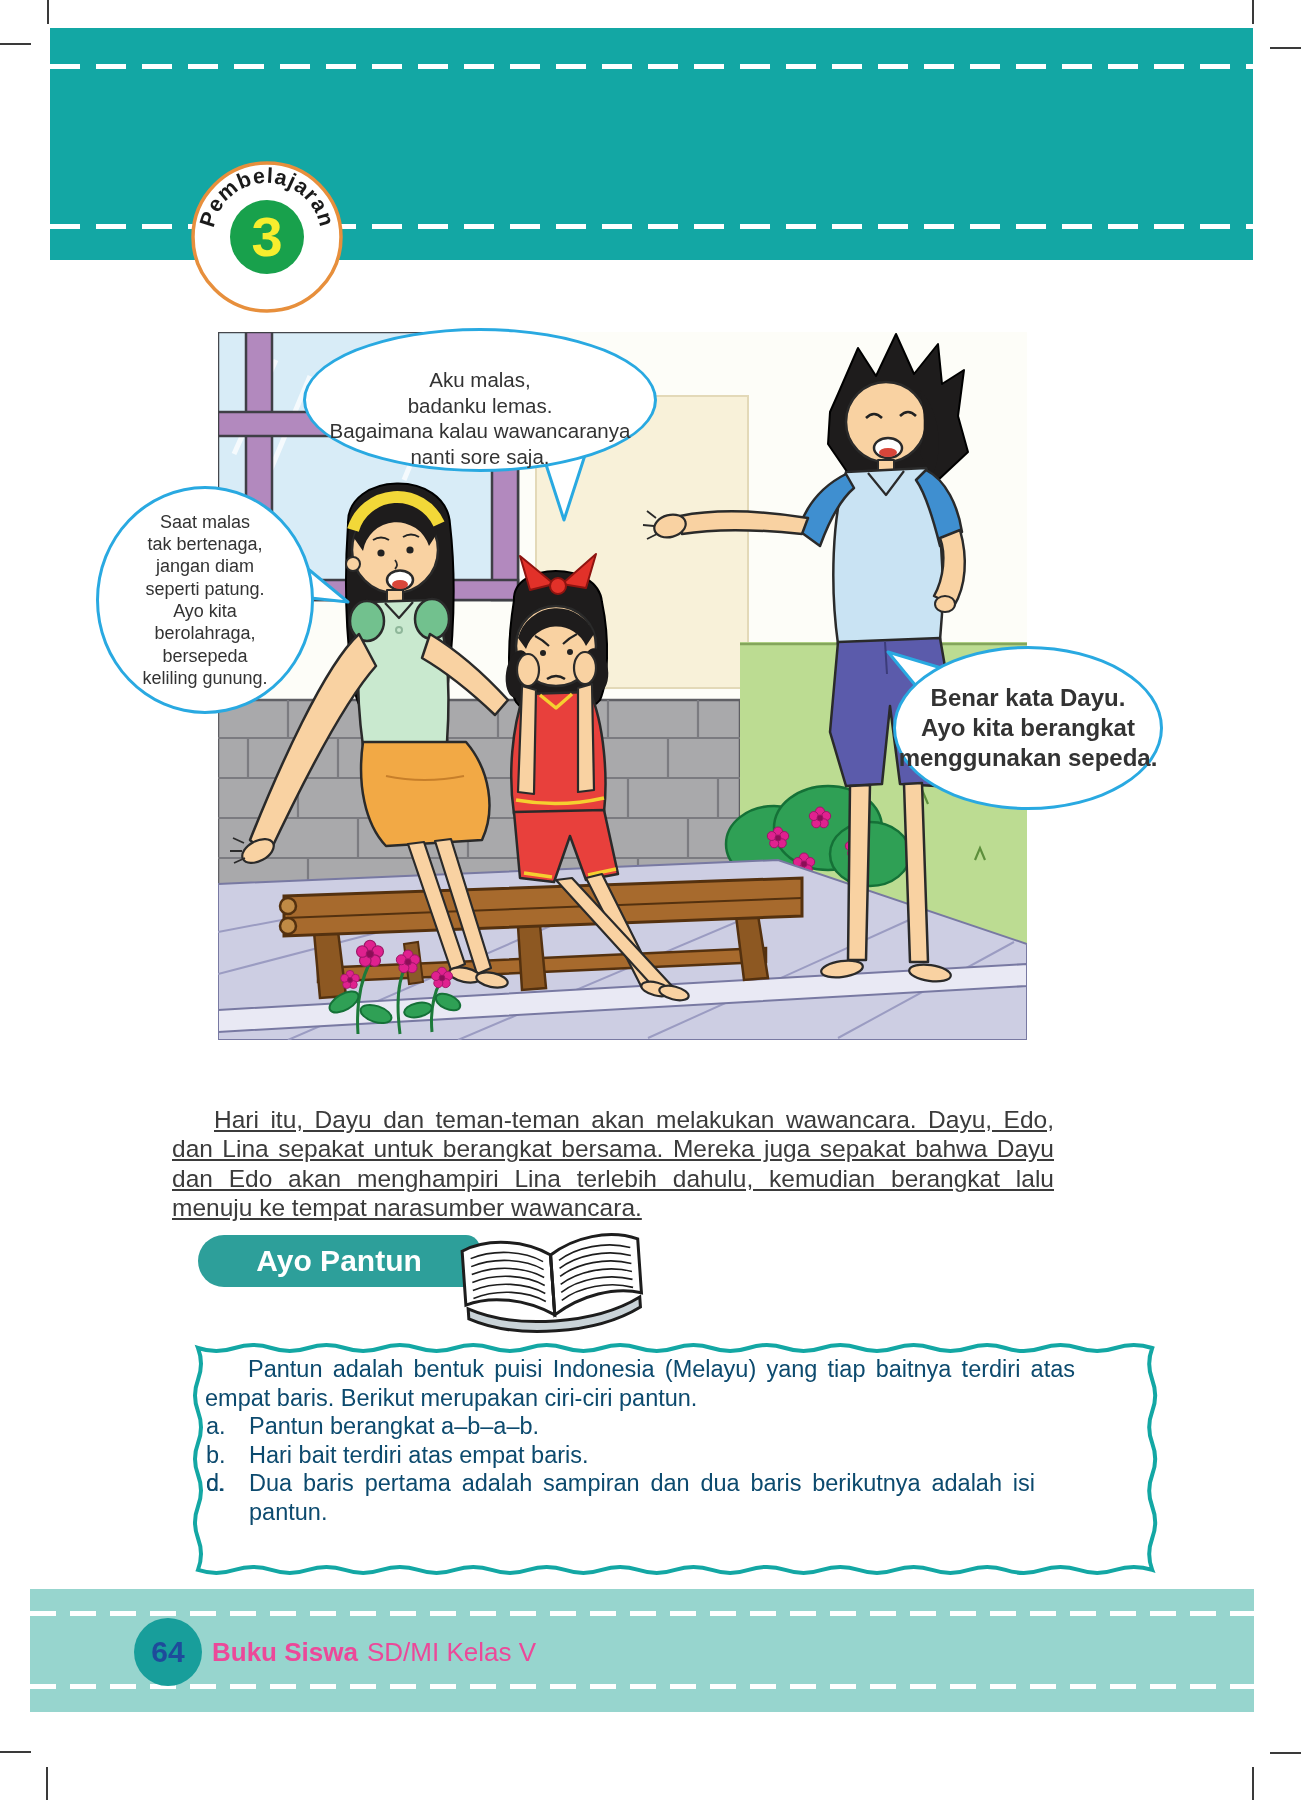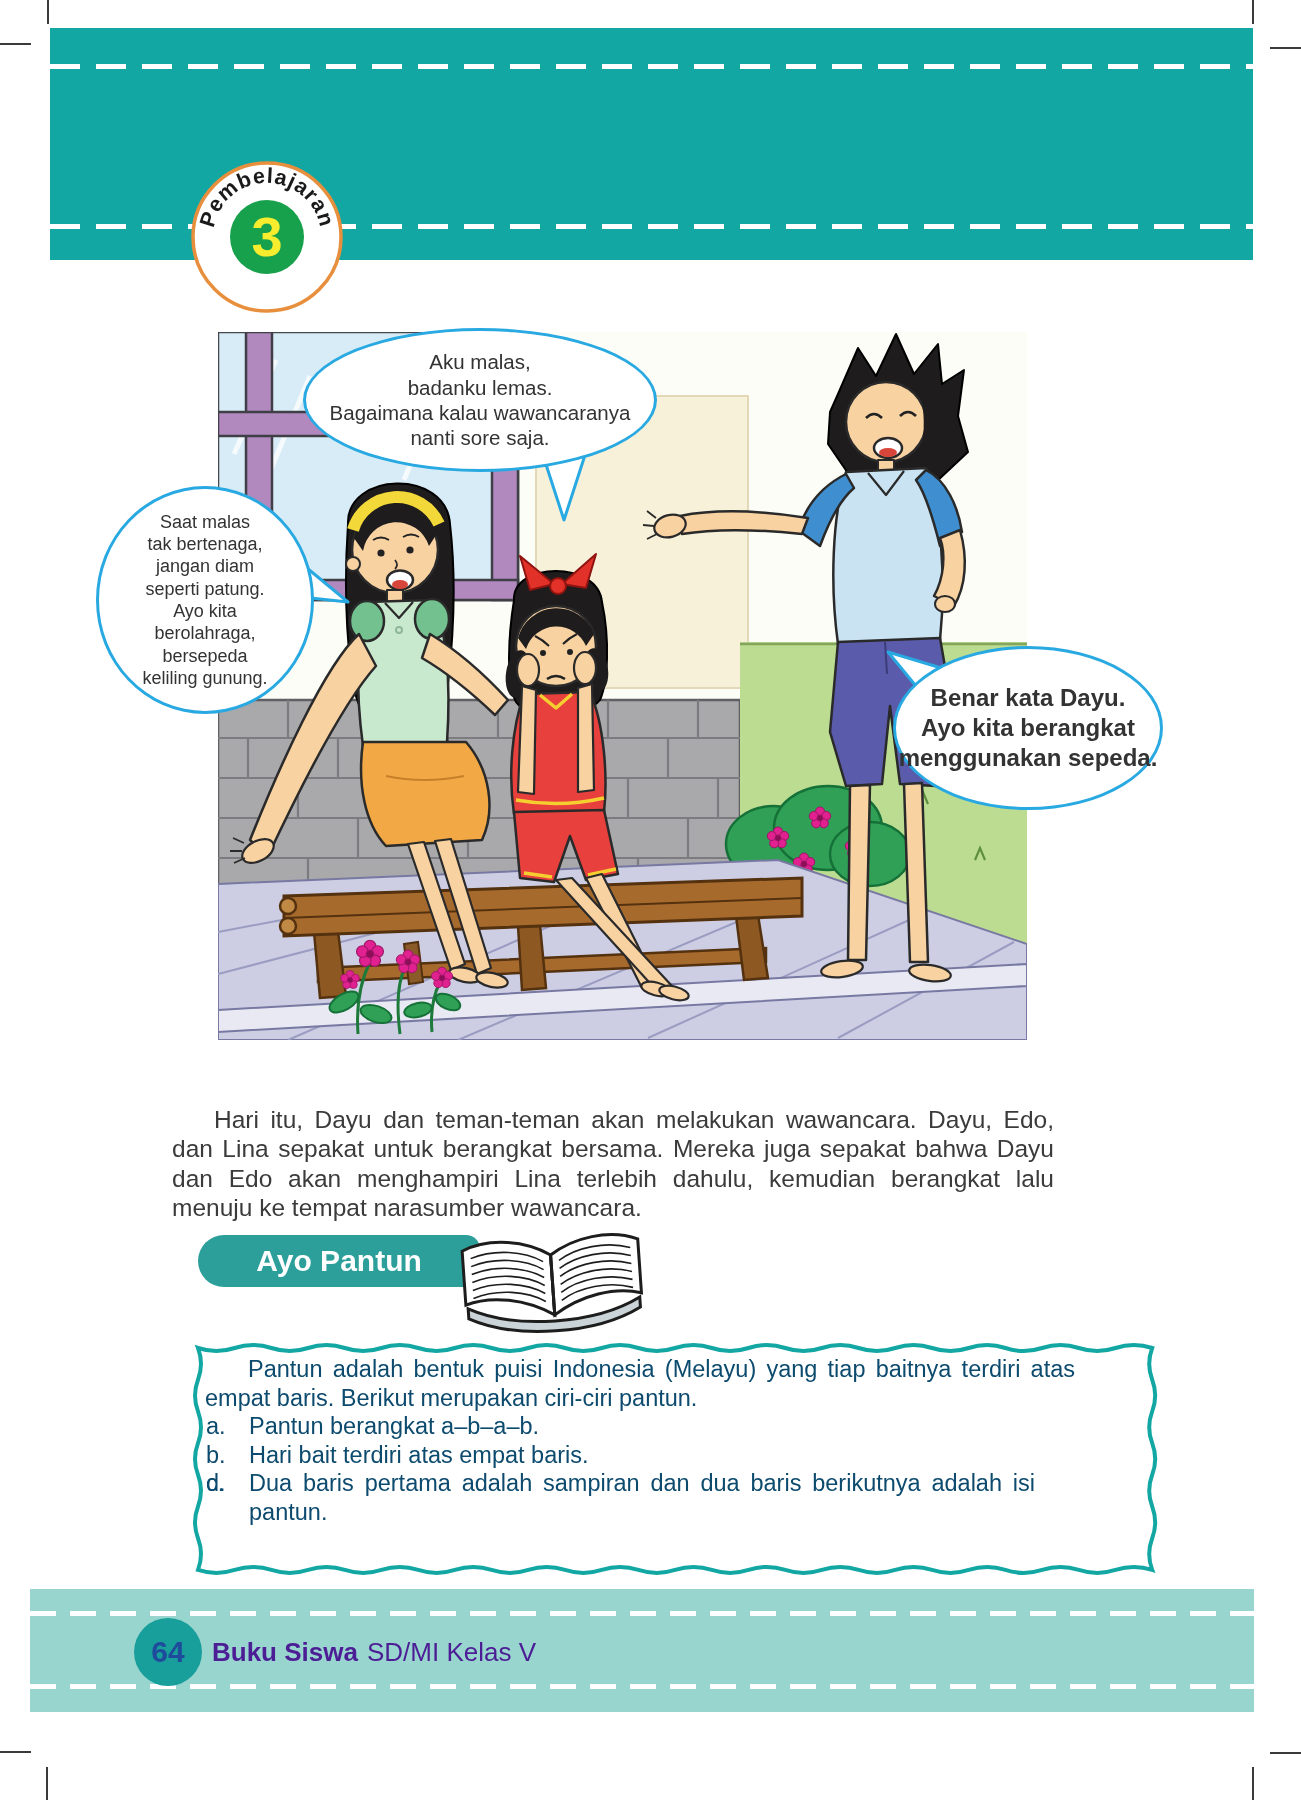--- a/index.html
+++ b/index.html
@@ -18,39 +18,39 @@
   
   .scene{position:absolute;left:218px;top:332px;width:809px;height:708px;z-index:1;}
   .bubble{position:absolute;background:#fff;border:3px solid #29a9e1;border-radius:50%;
           display:flex;align-items:center;justify-content:center;text-align:center;
           color:#333;z-index:3;}
   .bubble-text{white-space:pre-line;line-height:1.24;}
   .tail{position:absolute;z-index:2;overflow:visible;}
   .tail polygon{fill:#fff;stroke:#29a9e1;stroke-width:3;stroke-linejoin:round;}
   
   .story{position:absolute;left:172px;top:1080px;width:882px;font-size:24.5px;
-         line-height:29.5px;color:#3b3b3b;text-align:justify;text-indent:42px;}
+         line-height:29.5px;color:#3b3b3b;text-align:justify;text-indent:42px;text-decoration:underline;}
   
   .pill{position:absolute;left:198px;top:1235px;width:282px;height:52px;background:#2d9f9a;
         border-radius:26px 14px 14px 26px;display:flex;align-items:center;justify-content:center;
         color:#fff;font-weight:bold;font-size:30px;z-index:1;}
   .book{position:absolute;left:452px;top:1210px;width:200px;height:130px;transform:rotate(-4deg);z-index:2;}
   
   .pantun{position:absolute;left:190px;top:1340px;width:970px;height:238px;}
   .pantun svg{position:absolute;left:0;top:0;width:100%;height:100%;}
   .pantun-content{position:relative;z-index:1;padding:15px 85px 0 15px;color:#0c4a6e;
                   font-size:23.5px;line-height:28.5px;}
   .p-intro{margin:0;text-indent:43px;text-align:justify;}
   .p-item{position:relative;padding-left:44px;padding-right:40px;text-align:justify;}
   .p-letter{position:absolute;left:1px;top:0;}
   
   .pagenum{position:absolute;left:134px;top:1618px;width:68px;height:68px;border-radius:50%;
            background:#189e9b;color:#1e4b9b;font-weight:bold;font-size:30px;
            display:flex;align-items:center;justify-content:center;z-index:2;text-align:right;}
-  .booktitle{position:absolute;left:212px;top:1637px;font-size:26px;color:#4c1d95;z-index:2;}
+  .booktitle{position:absolute;left:212px;top:1637px;font-size:26px;color:#ec4899;z-index:2;}
   .booktitle .b{font-weight:bold;}
   .booktitle .r{margin-left:9px;}
 </style>
 </head>
 <body>
 
 <div class="crop" style="left:47px;top:0;width:2px;height:24px;"></div>
 <div class="crop" style="left:0;top:43px;width:31px;height:2px;"></div>
 <div class="crop" style="left:1252px;top:0;width:2px;height:24px;"></div>
 <div class="crop" style="left:1270px;top:47px;width:31px;height:2px;"></div>
@@ -287,21 +287,21 @@
 <svg class="tail" style="left:530px;top:440px;" width="70" height="85">
     <polygon points="10,6 56,12 34,80"></polygon>
   </svg>
 <svg class="tail" style="left:284px;top:548px;" width="72" height="62">
     <polygon points="6,6 8,48 64,54"></polygon>
   </svg>
 <svg class="tail" style="left:884px;top:644px;" width="70" height="72">
     <polygon points="4,8 64,26 50,64"></polygon>
   </svg>
 
-<div class="bubble" style="left:303px;top:328px;width:348px;height:138px;font-size:20.5px;">
+<div class="bubble" style="left:303px;top:328px;width:348px;height:138px;font-size:20.5px;align-items:flex-end;">
   <span class="bubble-text">Aku malas,
 badanku lemas.
 Bagaimana kalau wawancaranya
 nanti sore saja.</span>
 </div>
 <div class="bubble" style="left:96px;top:486px;width:212px;height:222px;font-size:18px;">
   <span class="bubble-text">Saat malas
 tak bertenaga,
 jangan diam
 seperti patung.

